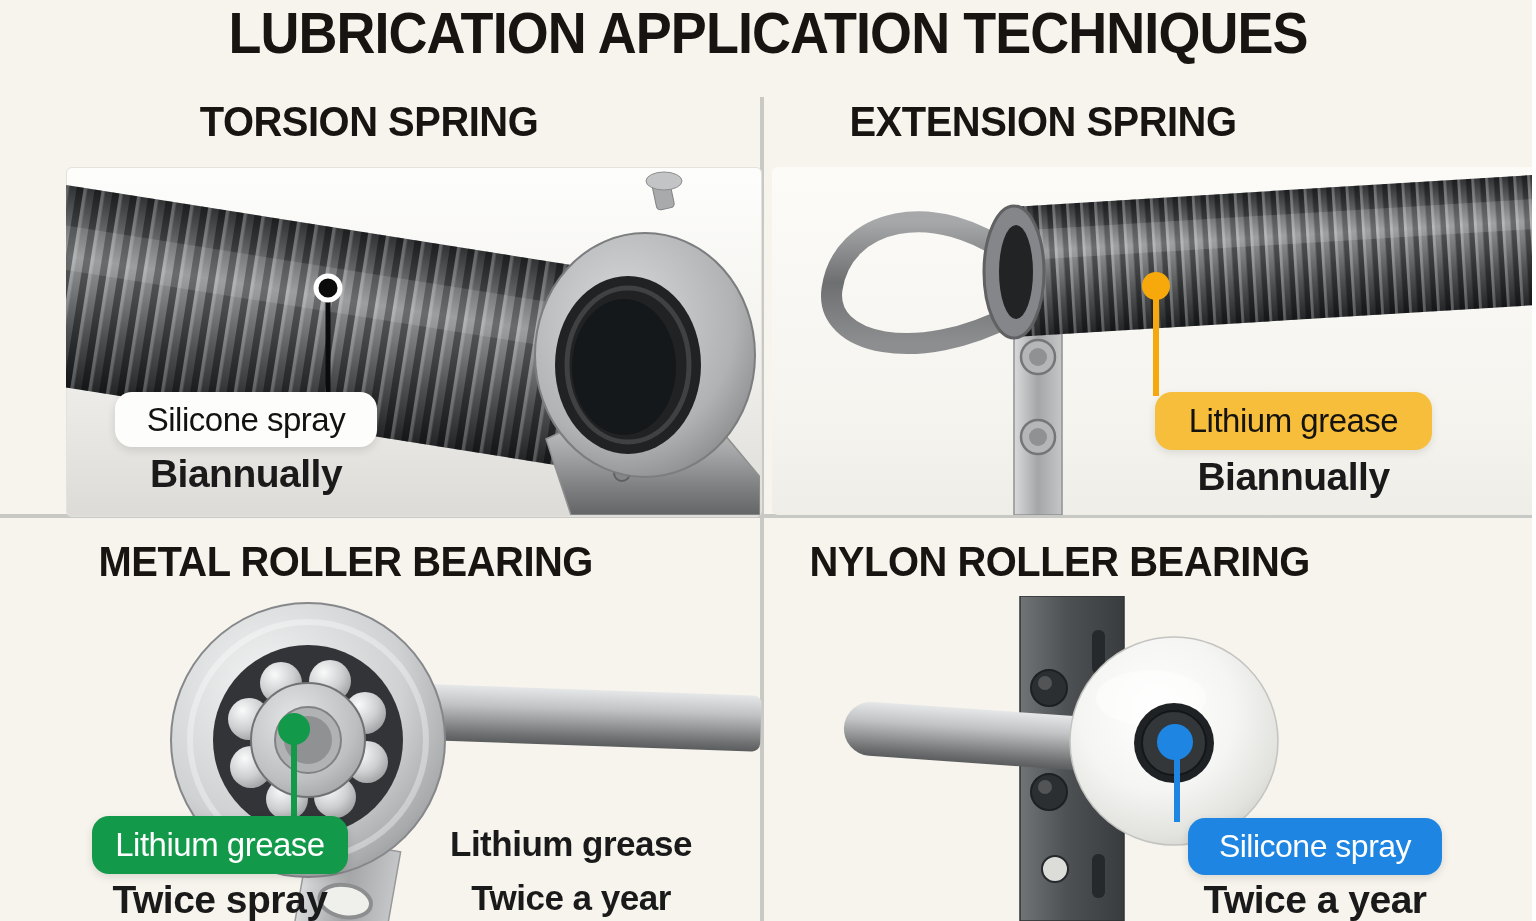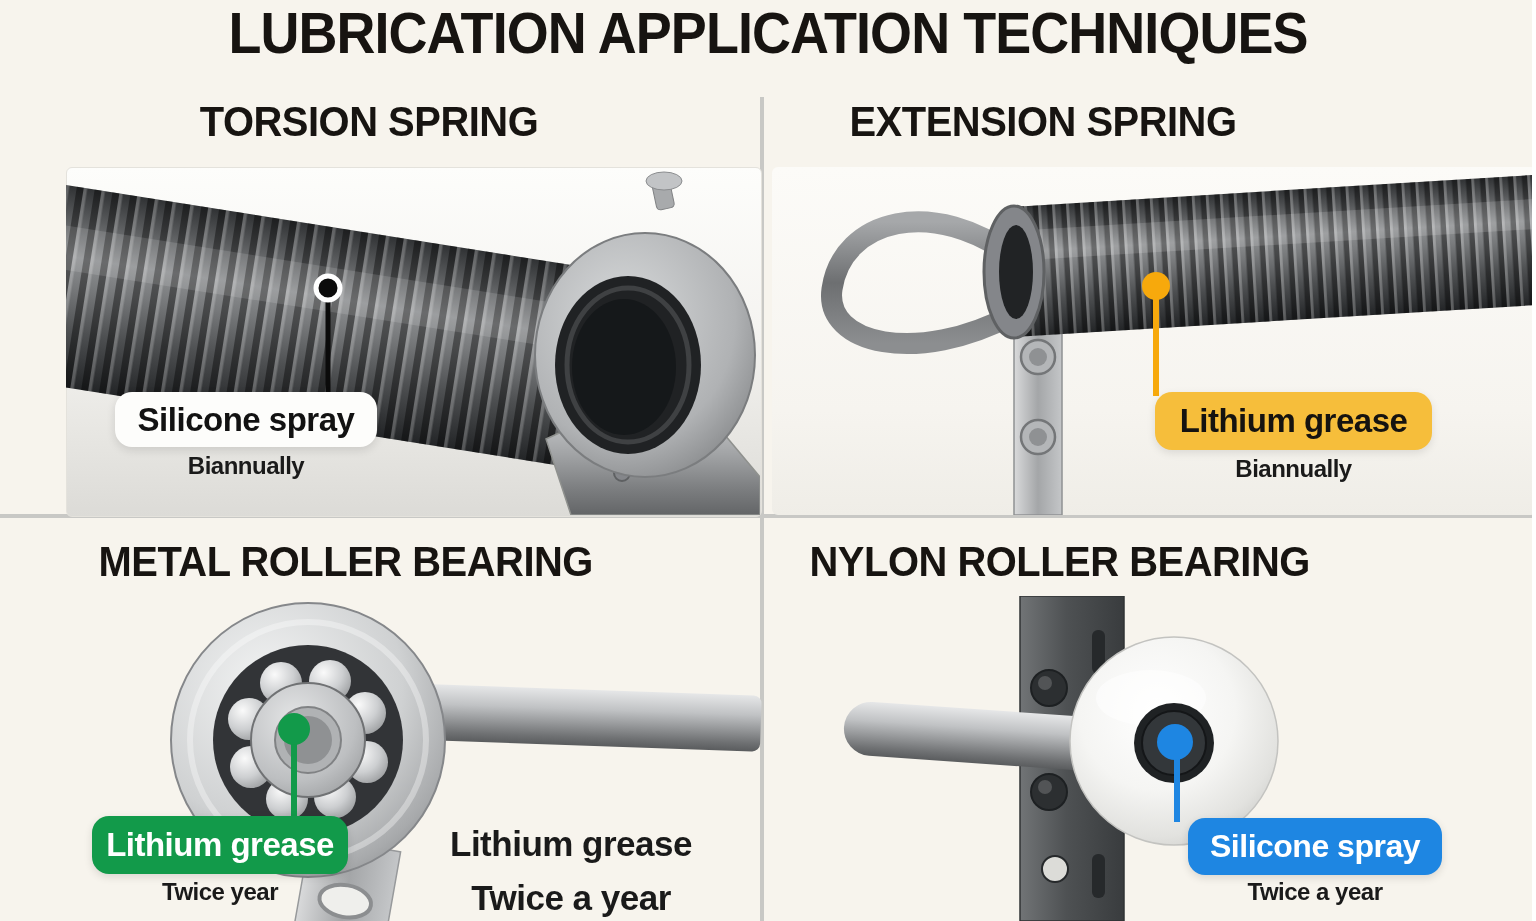--- a/index.html
+++ b/index.html
@@ -19,29 +19,29 @@
   .quad-heading{
     font-size:42px; font-weight:700; letter-spacing:-.5px; text-align:center;
     transform:scaleX(.95); transform-origin:50% 50%; white-space:nowrap;
     color:var(--c-text,#171411);
   }
   .divider{background:var(--c-divider,#C8C8C5);}
   .photo-panel{border-radius:6px;}
   .panel-a{background:linear-gradient(180deg,#FDFDFB 0%,#F5F4F1 45%,#E8E7E3 75%,#DCDBD7 100%); border:1px solid #E4E2DC;}
   .panel-b{background:linear-gradient(180deg,#FCFBF8 0%,#F6F4EF 70%,#EFEDE7 100%);}
   .pill{
-    border-radius:17px; text-align:center; font-weight:700; white-space:nowrap;
+    border-radius:17px; text-align:center; font-weight:400; white-space:nowrap;
     letter-spacing:-.5px;
   }
   .pill--white{background:var(--c-white_pill,#FDFDFB); color:#121212; box-shadow:0 3px 10px rgba(0,0,0,.12);}
   .pill--yellow{background:var(--c-yellow_pill,#F6BE3B); color:#151310; box-shadow:0 3px 8px rgba(0,0,0,.10);}
   .pill--green{background:var(--c-green_pill,#129A4A); color:#FFFFFF; box-shadow:0 3px 8px rgba(0,0,0,.12);}
   .pill--blue{background:var(--c-blue_pill,#1E86E2); color:#FFFFFF; box-shadow:0 3px 8px rgba(0,0,0,.12);}
   .freq{
-    text-align:center; font-size:24px; font-weight:700; color:#1A1A1A;
+    text-align:center; font-size:39px; font-weight:700; color:#1A1A1A;
     letter-spacing:-.5px; white-space:nowrap;
   }
   .plain-label{
     text-align:center; font-size:35px; font-weight:700; color:#1A1A1A;
     letter-spacing:-.5px; white-space:nowrap;
   }
   svg{display:block;}
 </style>
 </head>
 <body>
@@ -218,21 +218,21 @@
       </g>
       <circle cx="308" cy="144" r="57" fill="url(#hubGrad)" stroke="#707274" stroke-width="2"></circle>
       <circle cx="308" cy="144" r="33" fill="#b0b2b4" stroke="#808284" stroke-width="2"></circle>
       <circle cx="308" cy="144" r="24" fill="#8f9193"></circle>
     </g>
     <line x1="294" y1="147" x2="294" y2="224" style="stroke:var(--c-green_pill,#129A4A)" stroke-width="6"></line>
     <circle cx="294" cy="133" r="16" style="fill:var(--c-green_pill,#129A4A)"></circle>
   </svg>
 
   <div class="abs pill pill--green" style="left:92px; top:816px; width:256px; height:58px; line-height:58px; font-size:33px;">Lithium grease</div>
-  <div class="abs freq" style="left:92px; top:878px; width:256px;">Twice year</div>
+  <div class="abs freq" style="left:92px; top:878px; width:256px;">Twice spray</div>
 
   <div class="abs plain-label" style="left:441px; top:824px; width:260px;">Lithium grease</div>
   <div class="abs plain-label" style="left:441px; top:878px; width:260px;">Twice a year</div>
 
   <div class="abs quad-heading" style="left:797px; top:538px; width:500px;">NYLON ROLLER BEARING</div>
 
   <svg class="abs" style="left:766px; top:596px;" width="770" height="325" viewBox="0 0 770 325">
     <g>
       <rect x="254" y="0" width="104" height="325" fill="url(#trackH)" stroke="#303335" stroke-width="1.5"></rect>
       <rect x="326" y="34" width="13" height="44" rx="6" fill="#26292b"></rect>

